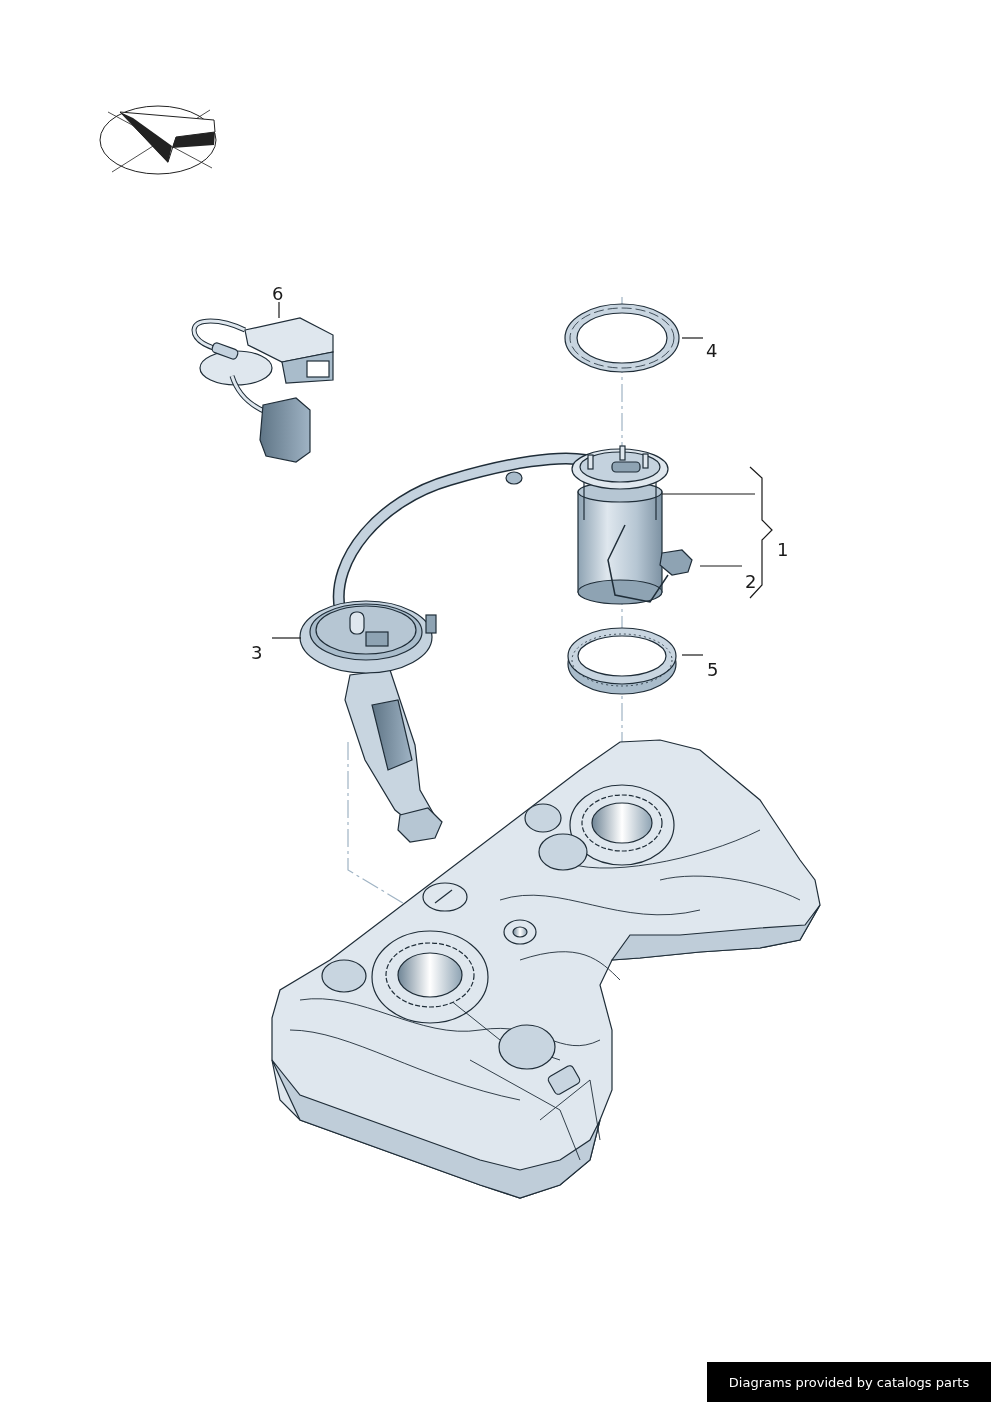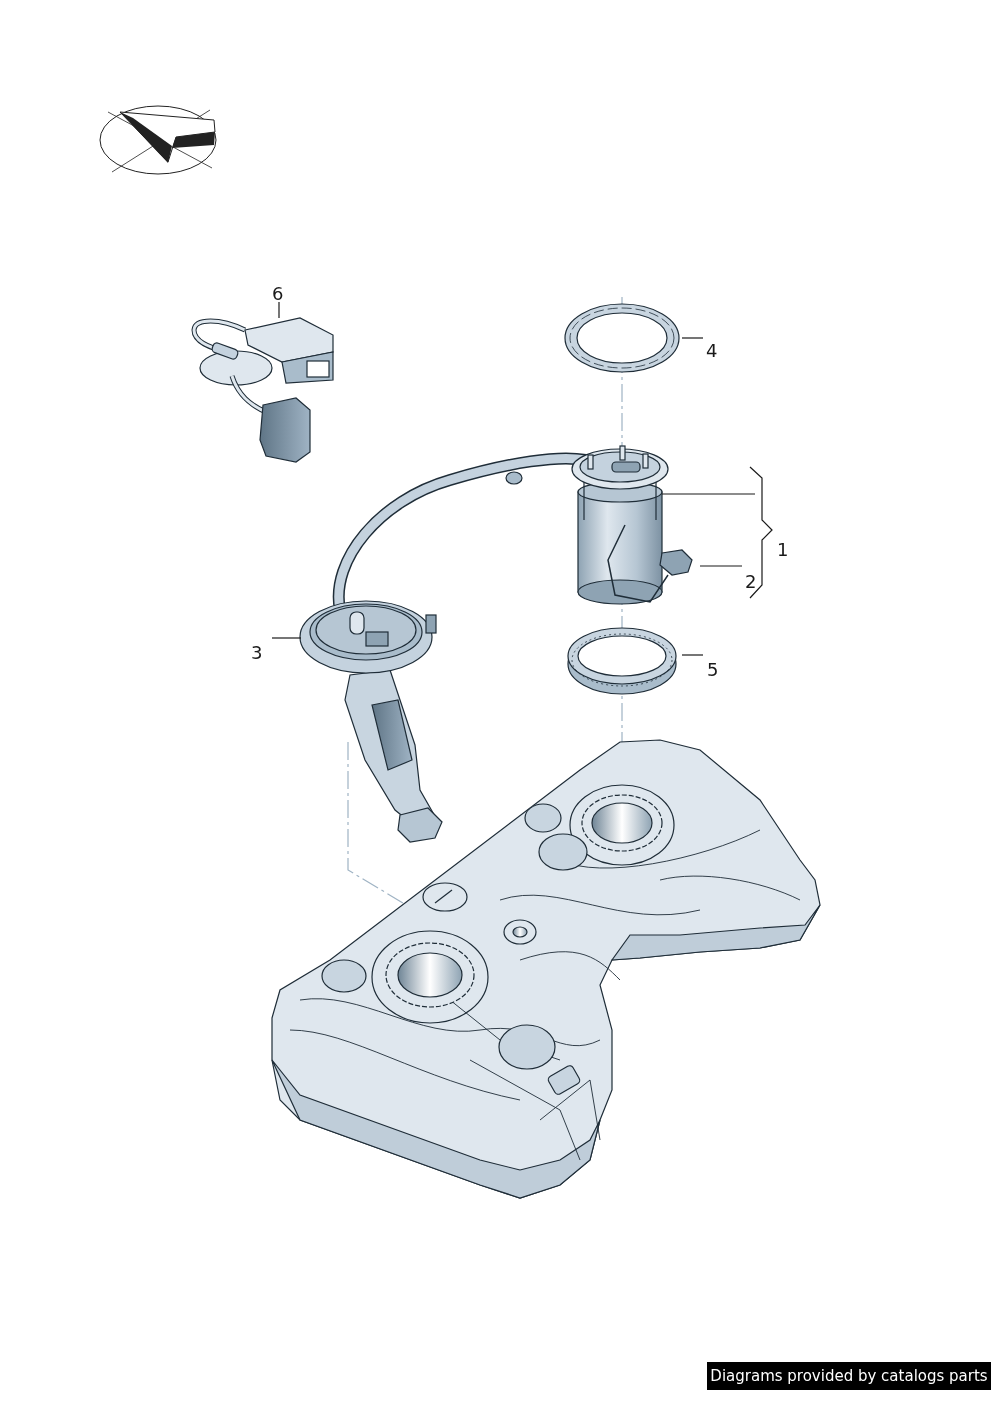--- a/index.html
+++ b/index.html
@@ -1,21 +1,21 @@
 <!DOCTYPE html>
 <html><head>
 <meta charset="utf-8">
 <style>
   html, body { margin:0; padding:0; background:#ffffff; }
   body { width:992px; height:1403px; position:relative; overflow:hidden;
          font-family:"DejaVu Sans", "Liberation Sans", sans-serif; }
   #canvas { position:absolute; left:0; top:0; width:992px; height:1403px; }
   .callout { position:absolute; font-size:18px; color:#1a1a1a; line-height:1; }
-  #credit { position:absolute; left:707px; top:1362px; width:284px; height:28px;
-            background:#000; color:#fff; font-size:15px; display:flex;
+  #credit { position:absolute; left:707px; top:1362px; width:284px; height:40px;
+            background:#000; color:#fff; font-size:13px; display:flex;
             align-items:center; justify-content:center; }
 </style>
 </head>
 <body>
 
 <svg id="canvas" viewBox="0 0 992 1403" xmlns="http://www.w3.org/2000/svg">
   <defs>
     <linearGradient id="cyl" x1="0" x2="1" y1="0" y2="0">
       <stop offset="0" stop-color="#8ea3b3"></stop>
       <stop offset="0.35" stop-color="#dfe7ee"></stop>

